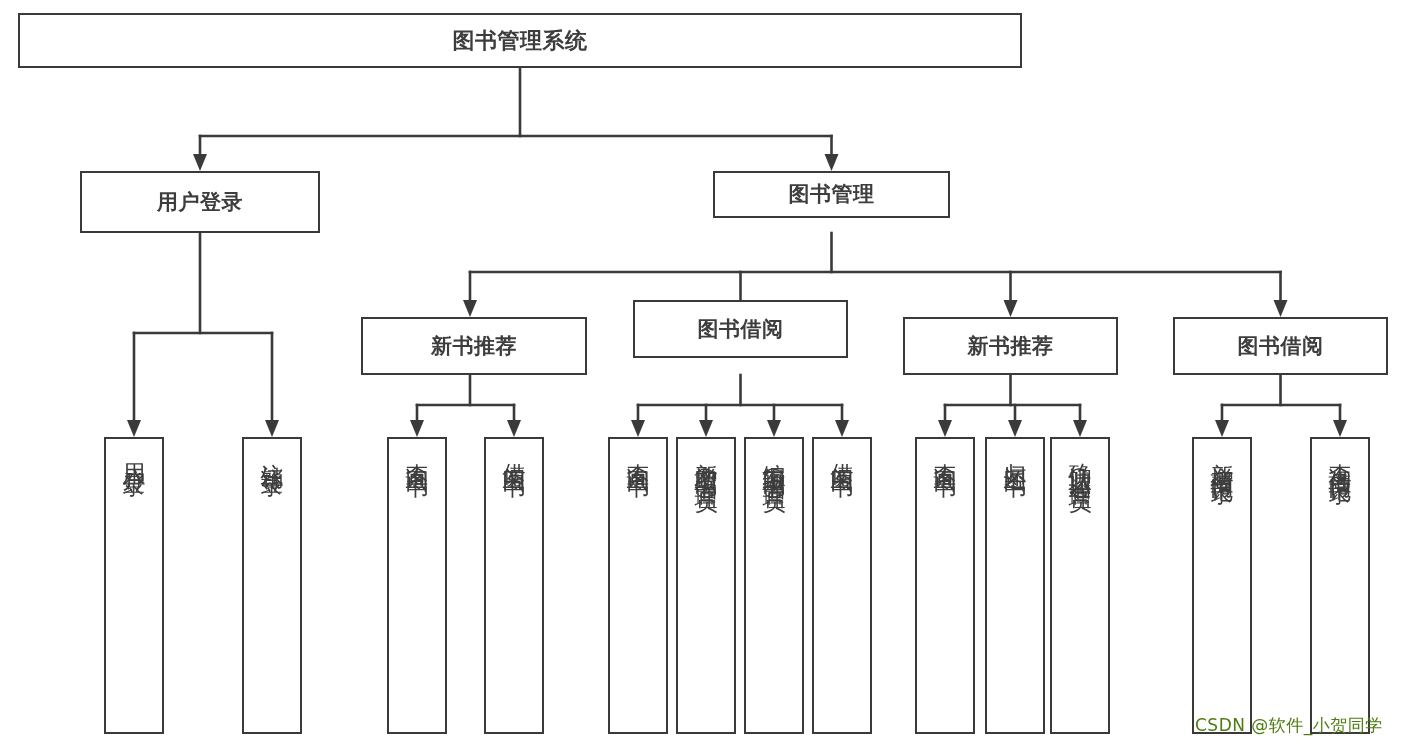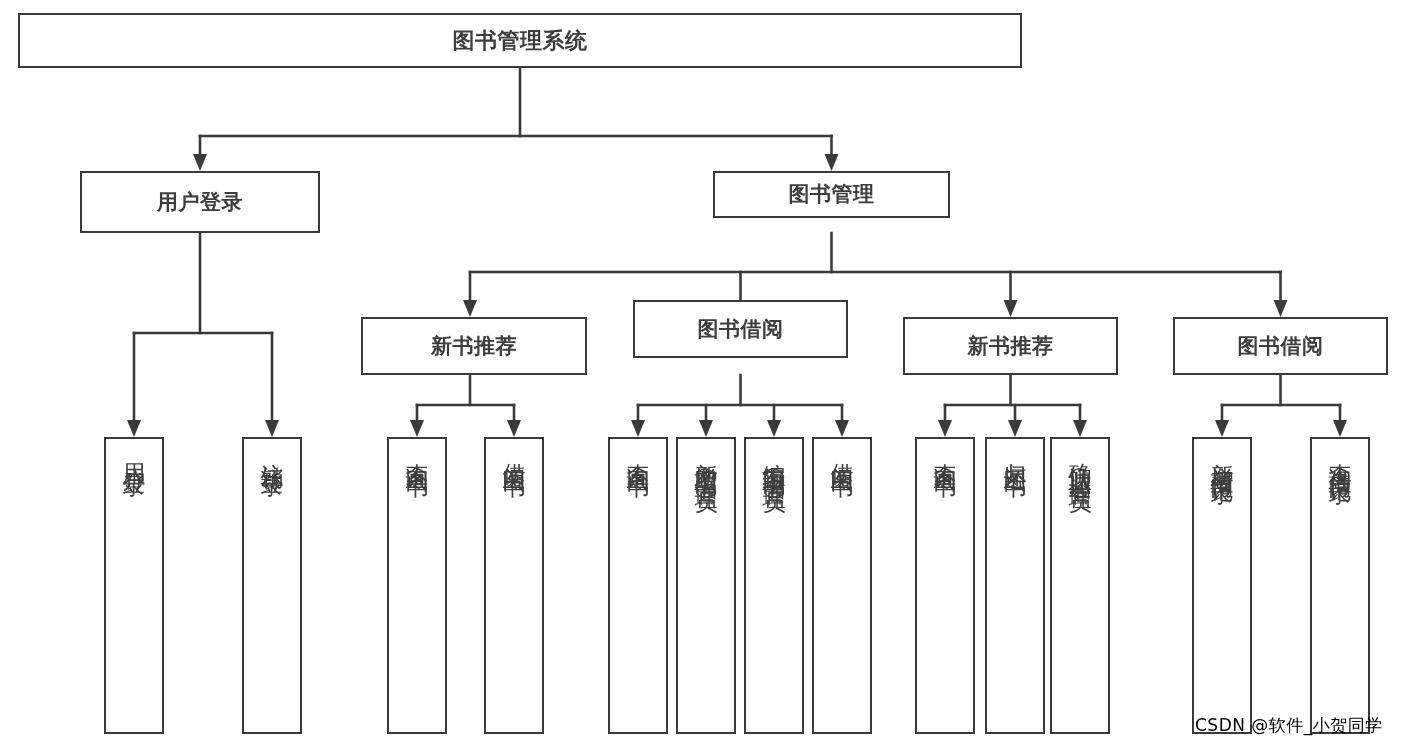--- a/index.html
+++ b/index.html
@@ -192,14 +192,14 @@
         <span class="label">确认归还（管理员）</span>
       </div>
       <div class="node vert" id="node-leaf_rec_add_record" style="left: 1192px; top: 437px; width: 60px; height: 297px; border-color: rgb(58, 58, 58);">
         <span class="label">新增借阅记录</span>
       </div>
       <div class="node vert" id="node-leaf_rec_query_record" style="left: 1310px; top: 437px; width: 60px; height: 297px; border-color: rgb(58, 58, 58);">
         <span class="label">查询借阅记录</span>
       </div>
     </div>
 
-  <div class="watermark" style="left: 1195px; top: 714px; color: #000000;">CSDN @软件_小贺同学</div>
+  <div class="watermark" style="left: 1195px; top: 714px; color: #4d7c0f;">CSDN @软件_小贺同学</div>
 </div>
 
 </body></html>

